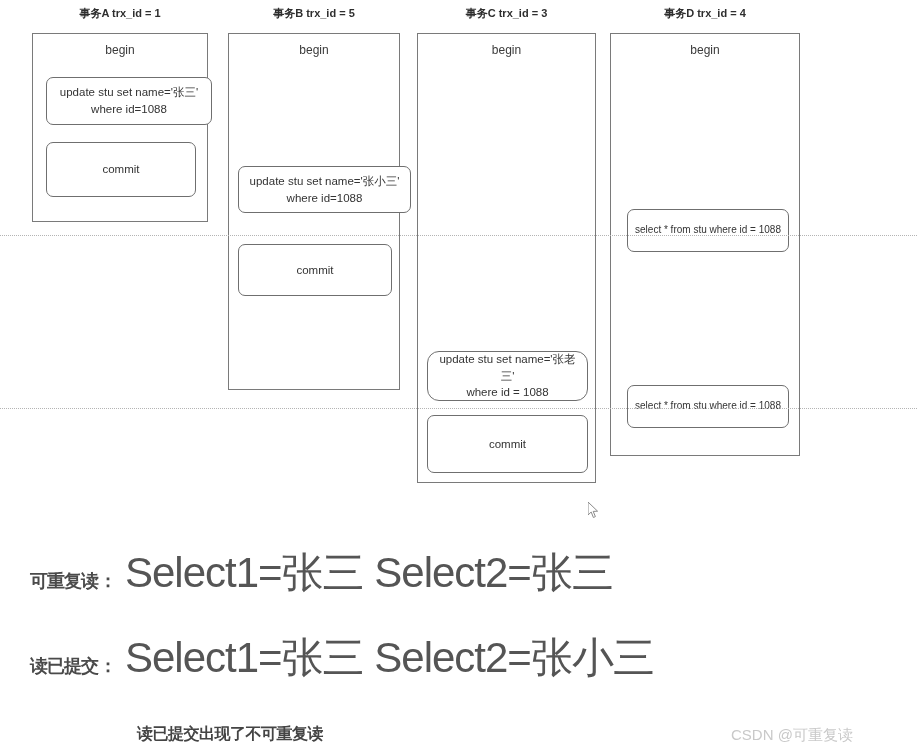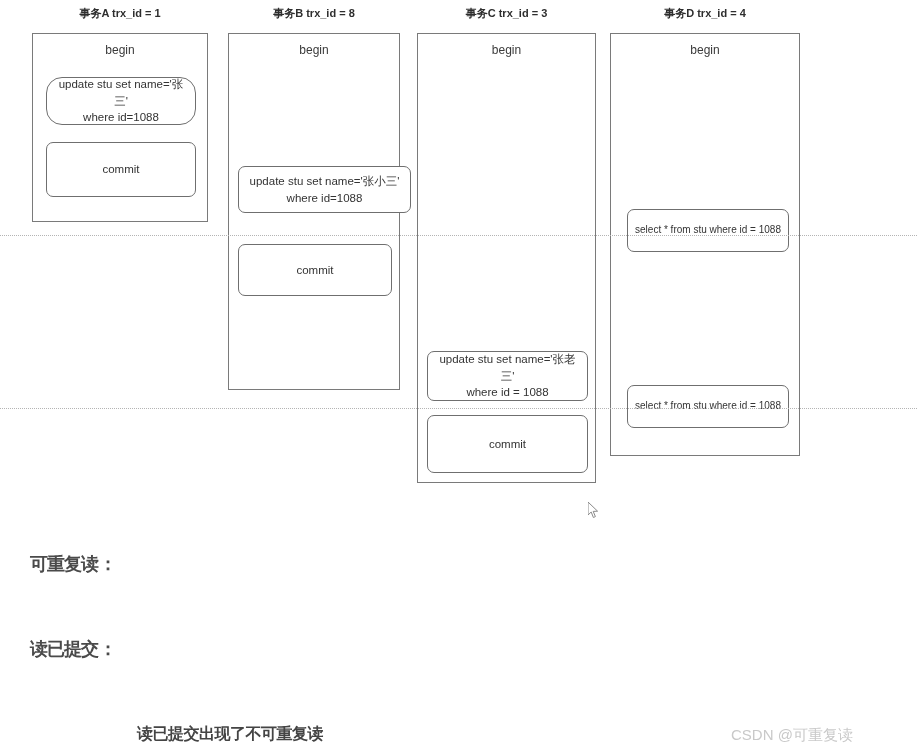--- a/index.html
+++ b/index.html
@@ -132,27 +132,27 @@
     width: 12px;
     height: 18px;
   }
 </style>
 </head>
 <body>
 
 <div id="canvas">
 
   <div class="col-header" style="left:32px; top:6px; width:176px;">事务A trx_id = 1</div>
-  <div class="col-header" style="left:228px; top:6px; width:172px;">事务B trx_id = 8</div>
+  <div class="col-header" style="left:228px; top:6px; width:172px;">事务B trx_id = 5</div>
   <div class="col-header" style="left:417px; top:6px; width:179px;">事务C trx_id = 3</div>
   <div class="col-header" style="left:610px; top:6px; width:190px;">事务D trx_id = 4</div>
 
   <div class="txn-col" style="left:32px; top:33px; width:176px; height:189px;">
     <div class="txn-begin">begin</div>
-    <div class="stmt" style="left:13px; top:43px; width:150px; height:48px;border-radius:16px;">
+    <div class="stmt" style="left:13px; top:43px; width:166px; height:48px;">
       <span>
         <span class="line">update stu set name='张三'</span>
         <span class="line">where id=1088</span>
       </span>
     </div>
     <div class="stmt" style="left:13px; top:108px; width:150px; height:55px;">
       <span>
         <span class="line">commit</span>
       </span>
     </div>
@@ -168,21 +168,21 @@
     </div>
     <div class="stmt" style="left:9px; top:210px; width:154px; height:52px;">
       <span>
         <span class="line">commit</span>
       </span>
     </div>
   </div>
 
   <div class="txn-col" style="left:417px; top:33px; width:179px; height:450px;">
     <div class="txn-begin">begin</div>
-    <div class="stmt" style="left:9px; top:317px; width:161px; height:50px;">
+    <div class="stmt" style="left:9px; top:317px; width:161px; height:50px;border-radius:12px;">
       <span>
         <span class="line">update stu set name='张老三'</span>
         <span class="line">where id = 1088</span>
       </span>
     </div>
     <div class="stmt" style="left:9px; top:381px; width:161px; height:58px;">
       <span>
         <span class="line">commit</span>
       </span>
     </div>
@@ -205,24 +205,26 @@
   <div class="timeline" style="top:235px;"></div>
   <div class="timeline" style="top:408px;"></div>
 
   <svg class="cursor" style="left:588px; top:502px;" viewBox="0 0 12 18">
     <polygon points="0,0 0,13 3.2,10 5.4,15.5 7.4,14.6 5.2,9.4 9.6,9.2" fill="#ffffff" stroke="#8a8a8a" stroke-width="1"></polygon>
   </svg>
 
   <div class="legend-row" style="left:30px; top:552px;">
     <span class="legend-label">可重复读</span>
     <span class="legend-colon">：</span>
+    <span class="legend-value">Select1=张三 Select2=张三</span>
   </div>
 
   <div class="legend-row" style="left:30px; top:637px;">
     <span class="legend-label">读已提交</span>
     <span class="legend-colon">：</span>
+    <span class="legend-value">Select1=张三 Select2=张小三</span>
   </div>
 
   <div class="footnote" style="left:137px; top:724px;">读已提交出现了不可重复读</div>
 
   <div class="watermark" style="left:731px; top:726px;">CSDN @可重复读</div>
 
 </div>
 
 </body></html>

